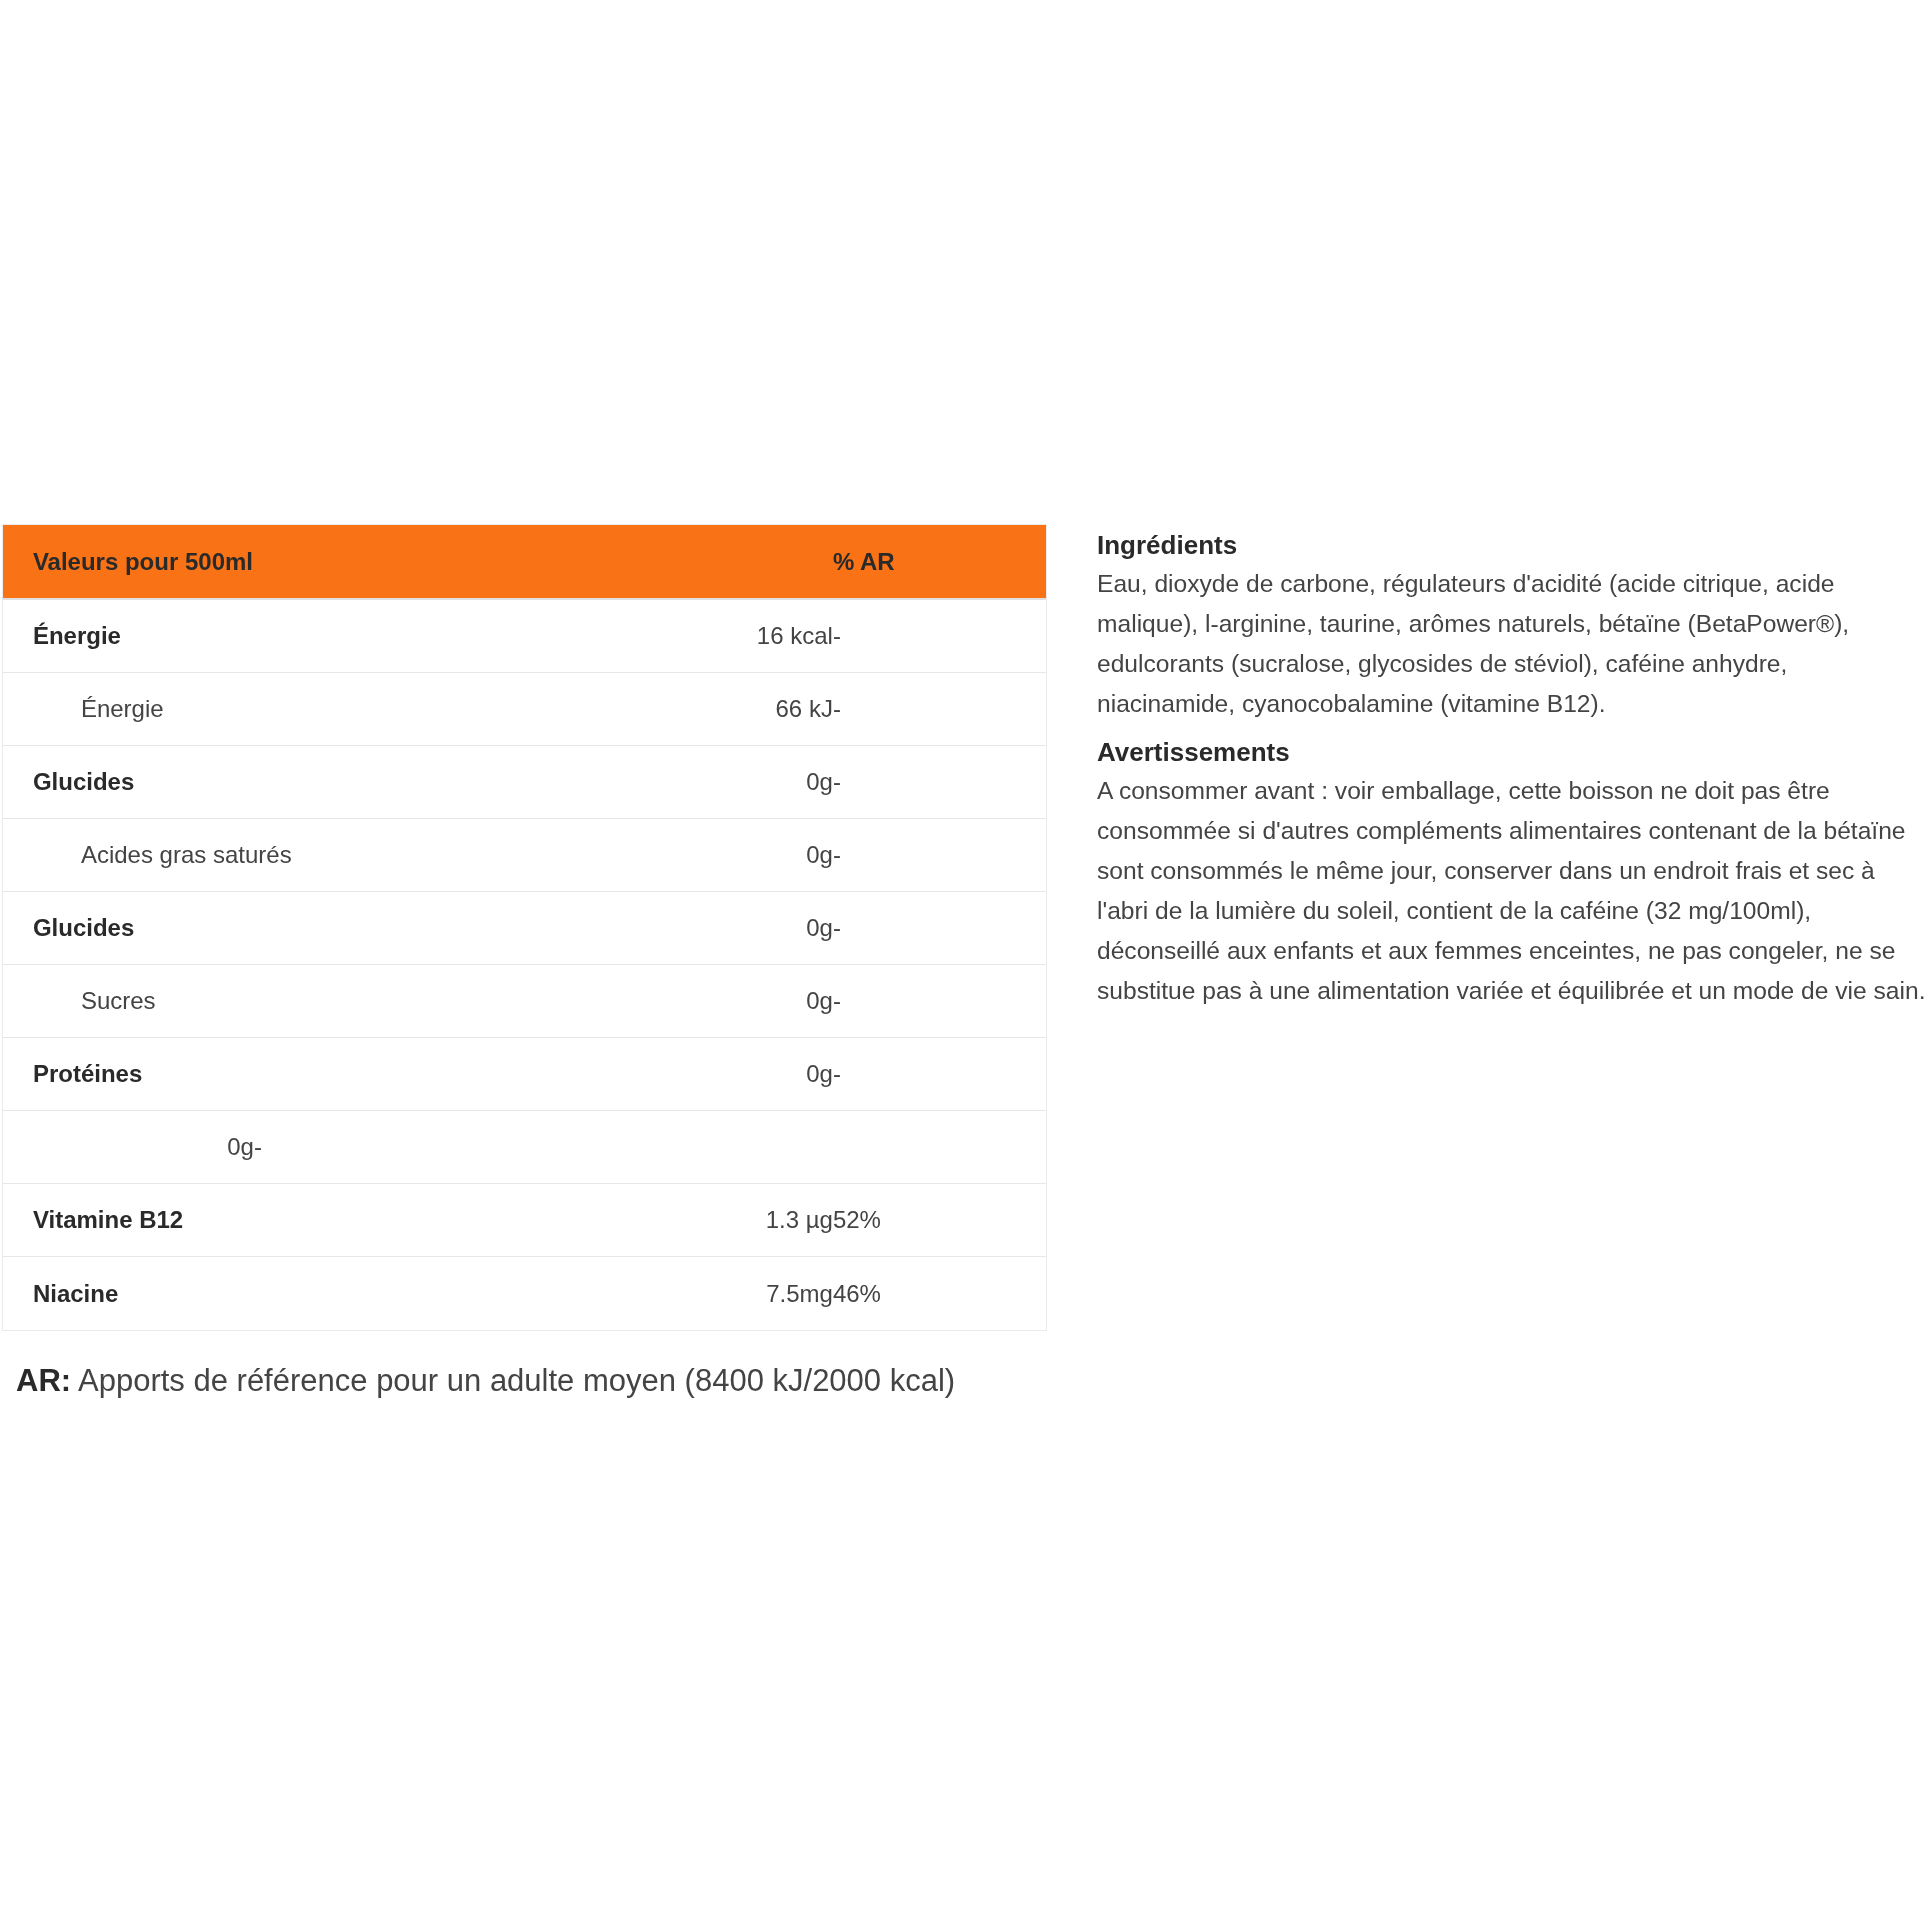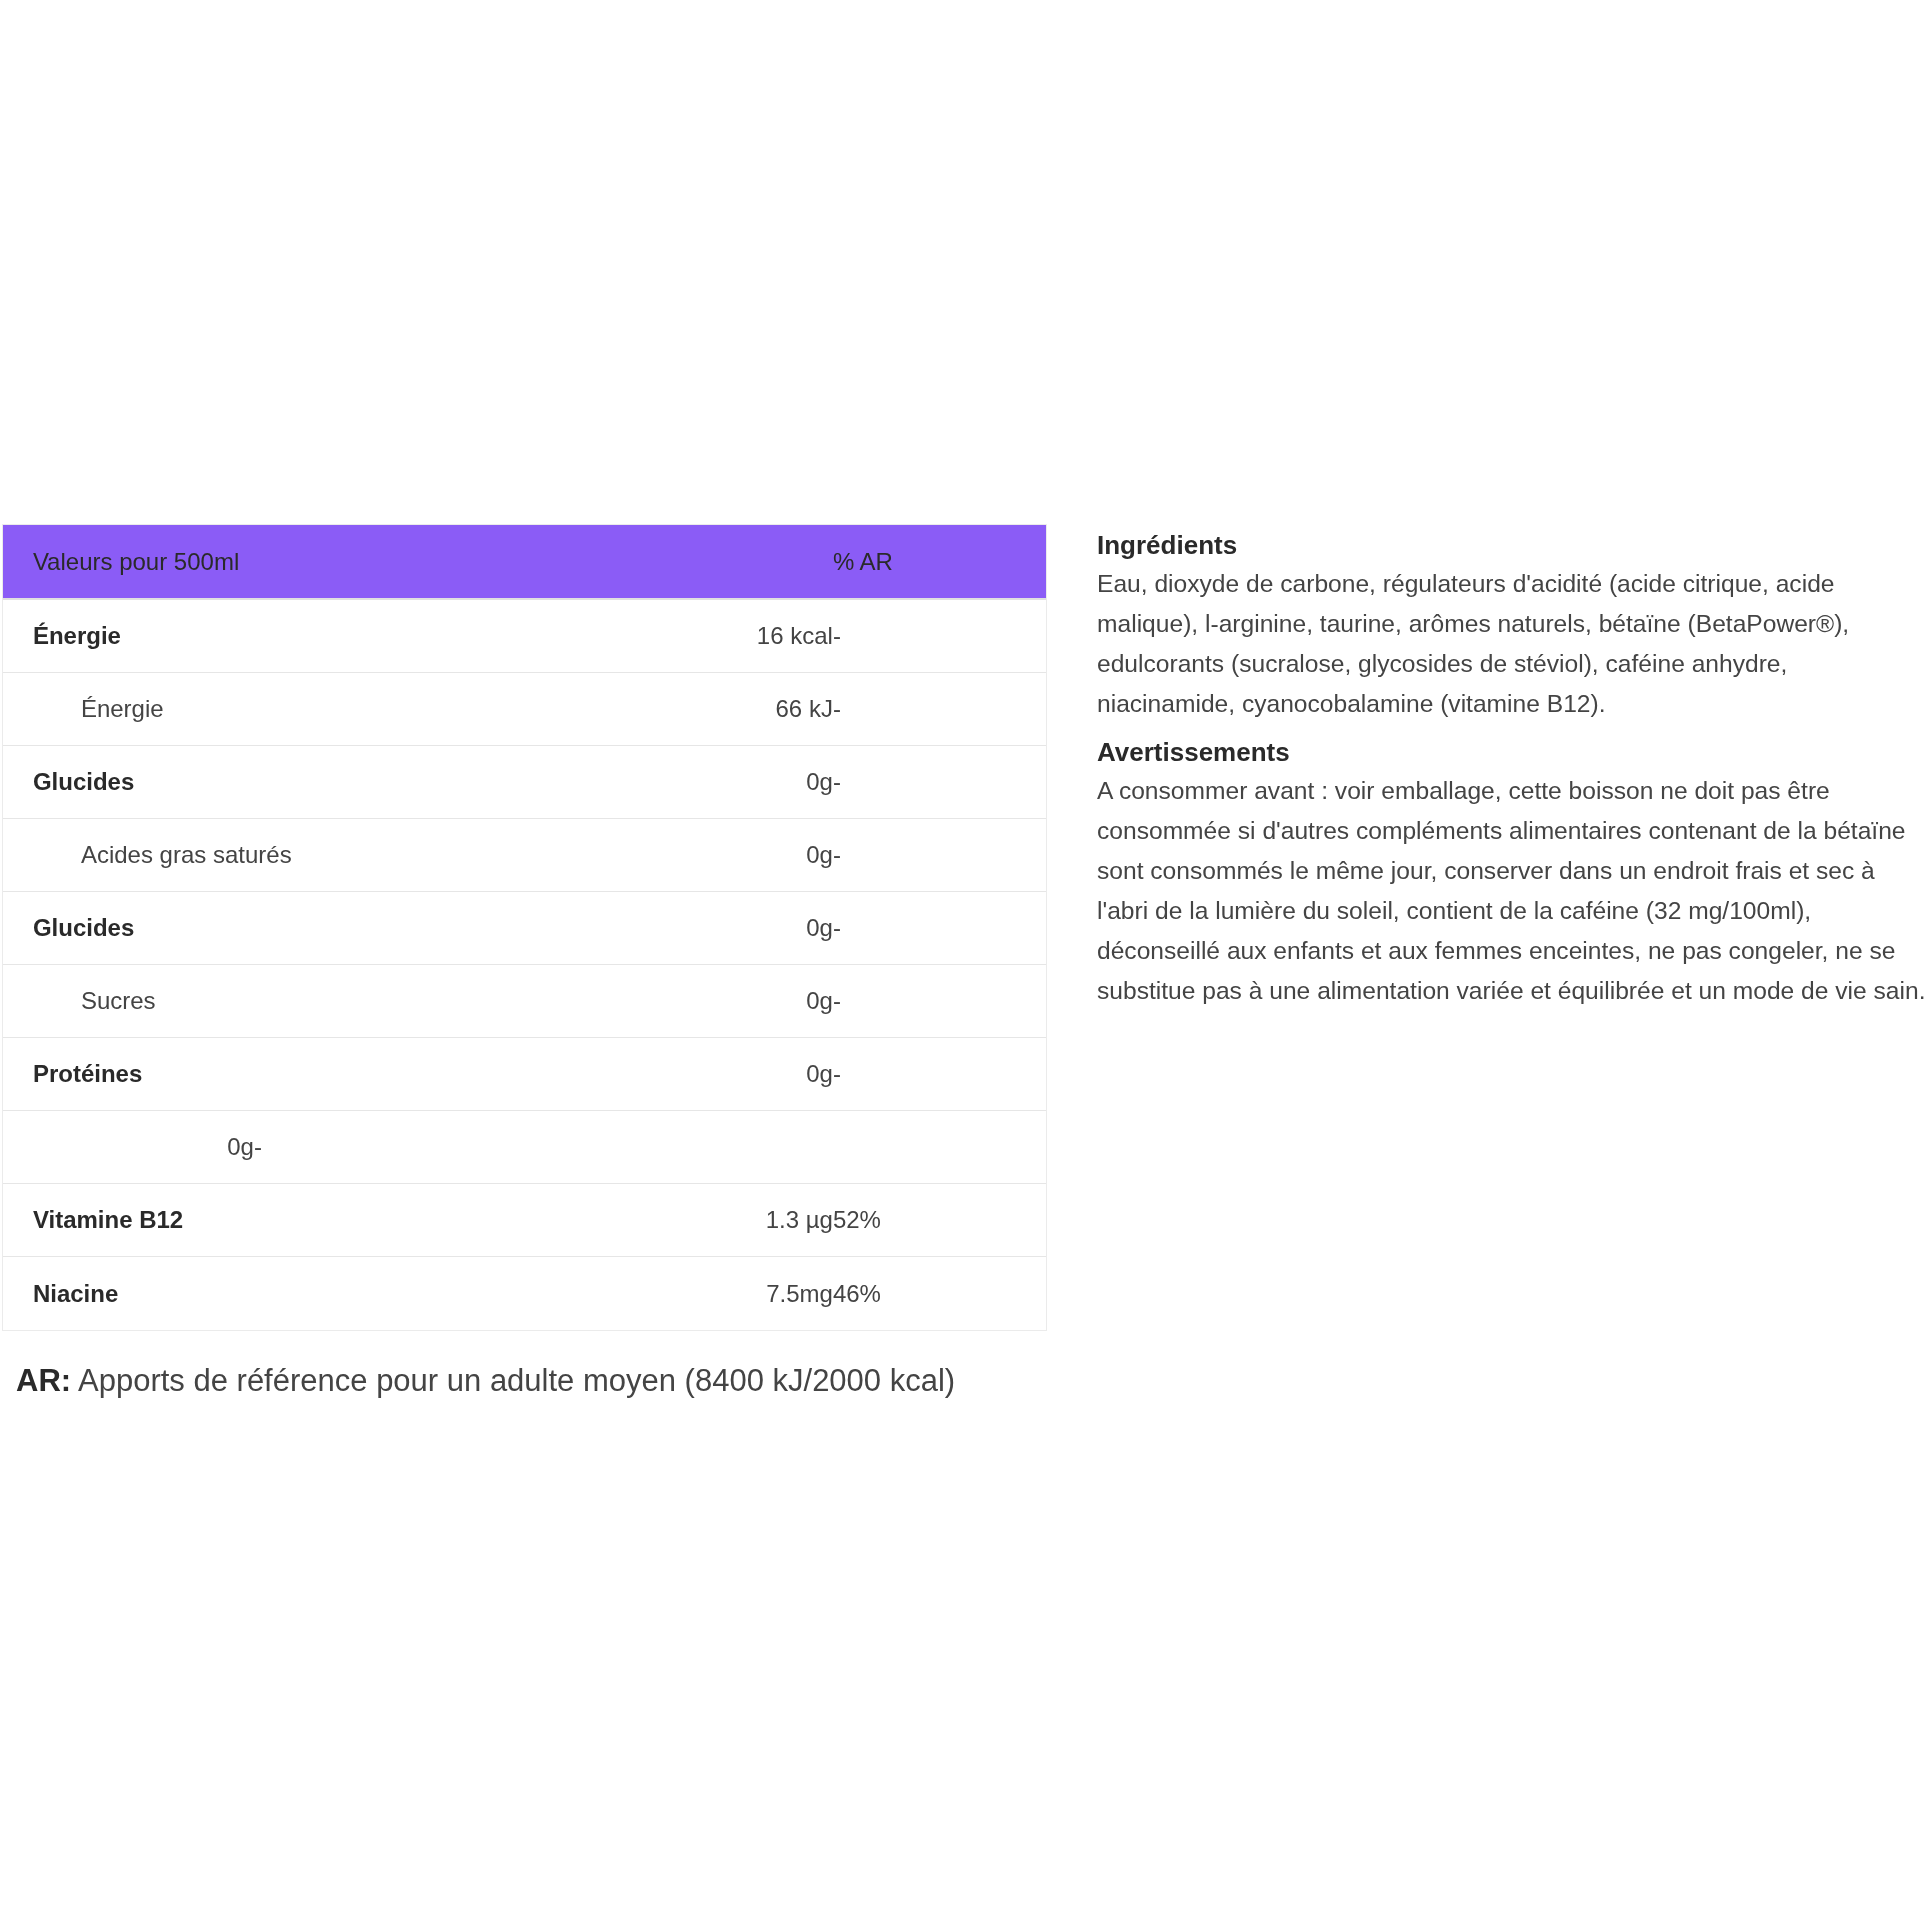--- a/index.html
+++ b/index.html
@@ -6,21 +6,21 @@
   body { width:1931px; height:1931px; position:relative; overflow:hidden;
          font-family:"Liberation Sans", sans-serif; color:#333333; }
   .nutri-table {
     position:absolute; left:1.9px; top:524px; width:1045px;
     border:1.9px solid #ebebeb; box-sizing:border-box;
     border-collapse:collapse;
   }
   .row { display:flex; align-items:center; height:73px; box-sizing:border-box;
          border-bottom:1.9px solid #e6e6e6; font-size:24px; }
   .row:last-child { border-bottom:none; }
-  .row.header { background:#8b5cf6; height:75px; border-bottom:2.9px solid #e0e0e0; font-weight:normal; color:#2a2a2a; }
+  .row.header { background:#f97316; height:75px; border-bottom:2.9px solid #e0e0e0; font-weight:bold; color:#2a2a2a; }
   .cell-label { width:579px; padding-left:30px; box-sizing:border-box; }
   .row.sub .cell-label { padding-left:78px; color:#444; }
   .row.main .cell-label { font-weight:bold; color:#2a2a2a; }
   .cell-value { width:251px; text-align:right; color:#444; }
   .cell-ar { flex:1; text-align:left; padding-right:29px; color:#444; }
   .row.header .cell-ar { color:#2a2a2a; }
   .footnote { position:absolute; left:16px; top:1363px; font-size:31px; color:#444; }
   .footnote b { color:#2a2a2a; }
   .info { position:absolute; left:1097px; top:527px; width:834px; font-size:24.6px; line-height:40px; color:#444; }
   .info h3 { margin:0; font-size:26px; font-weight:bold; color:#2a2a2a; line-height:37px; }

